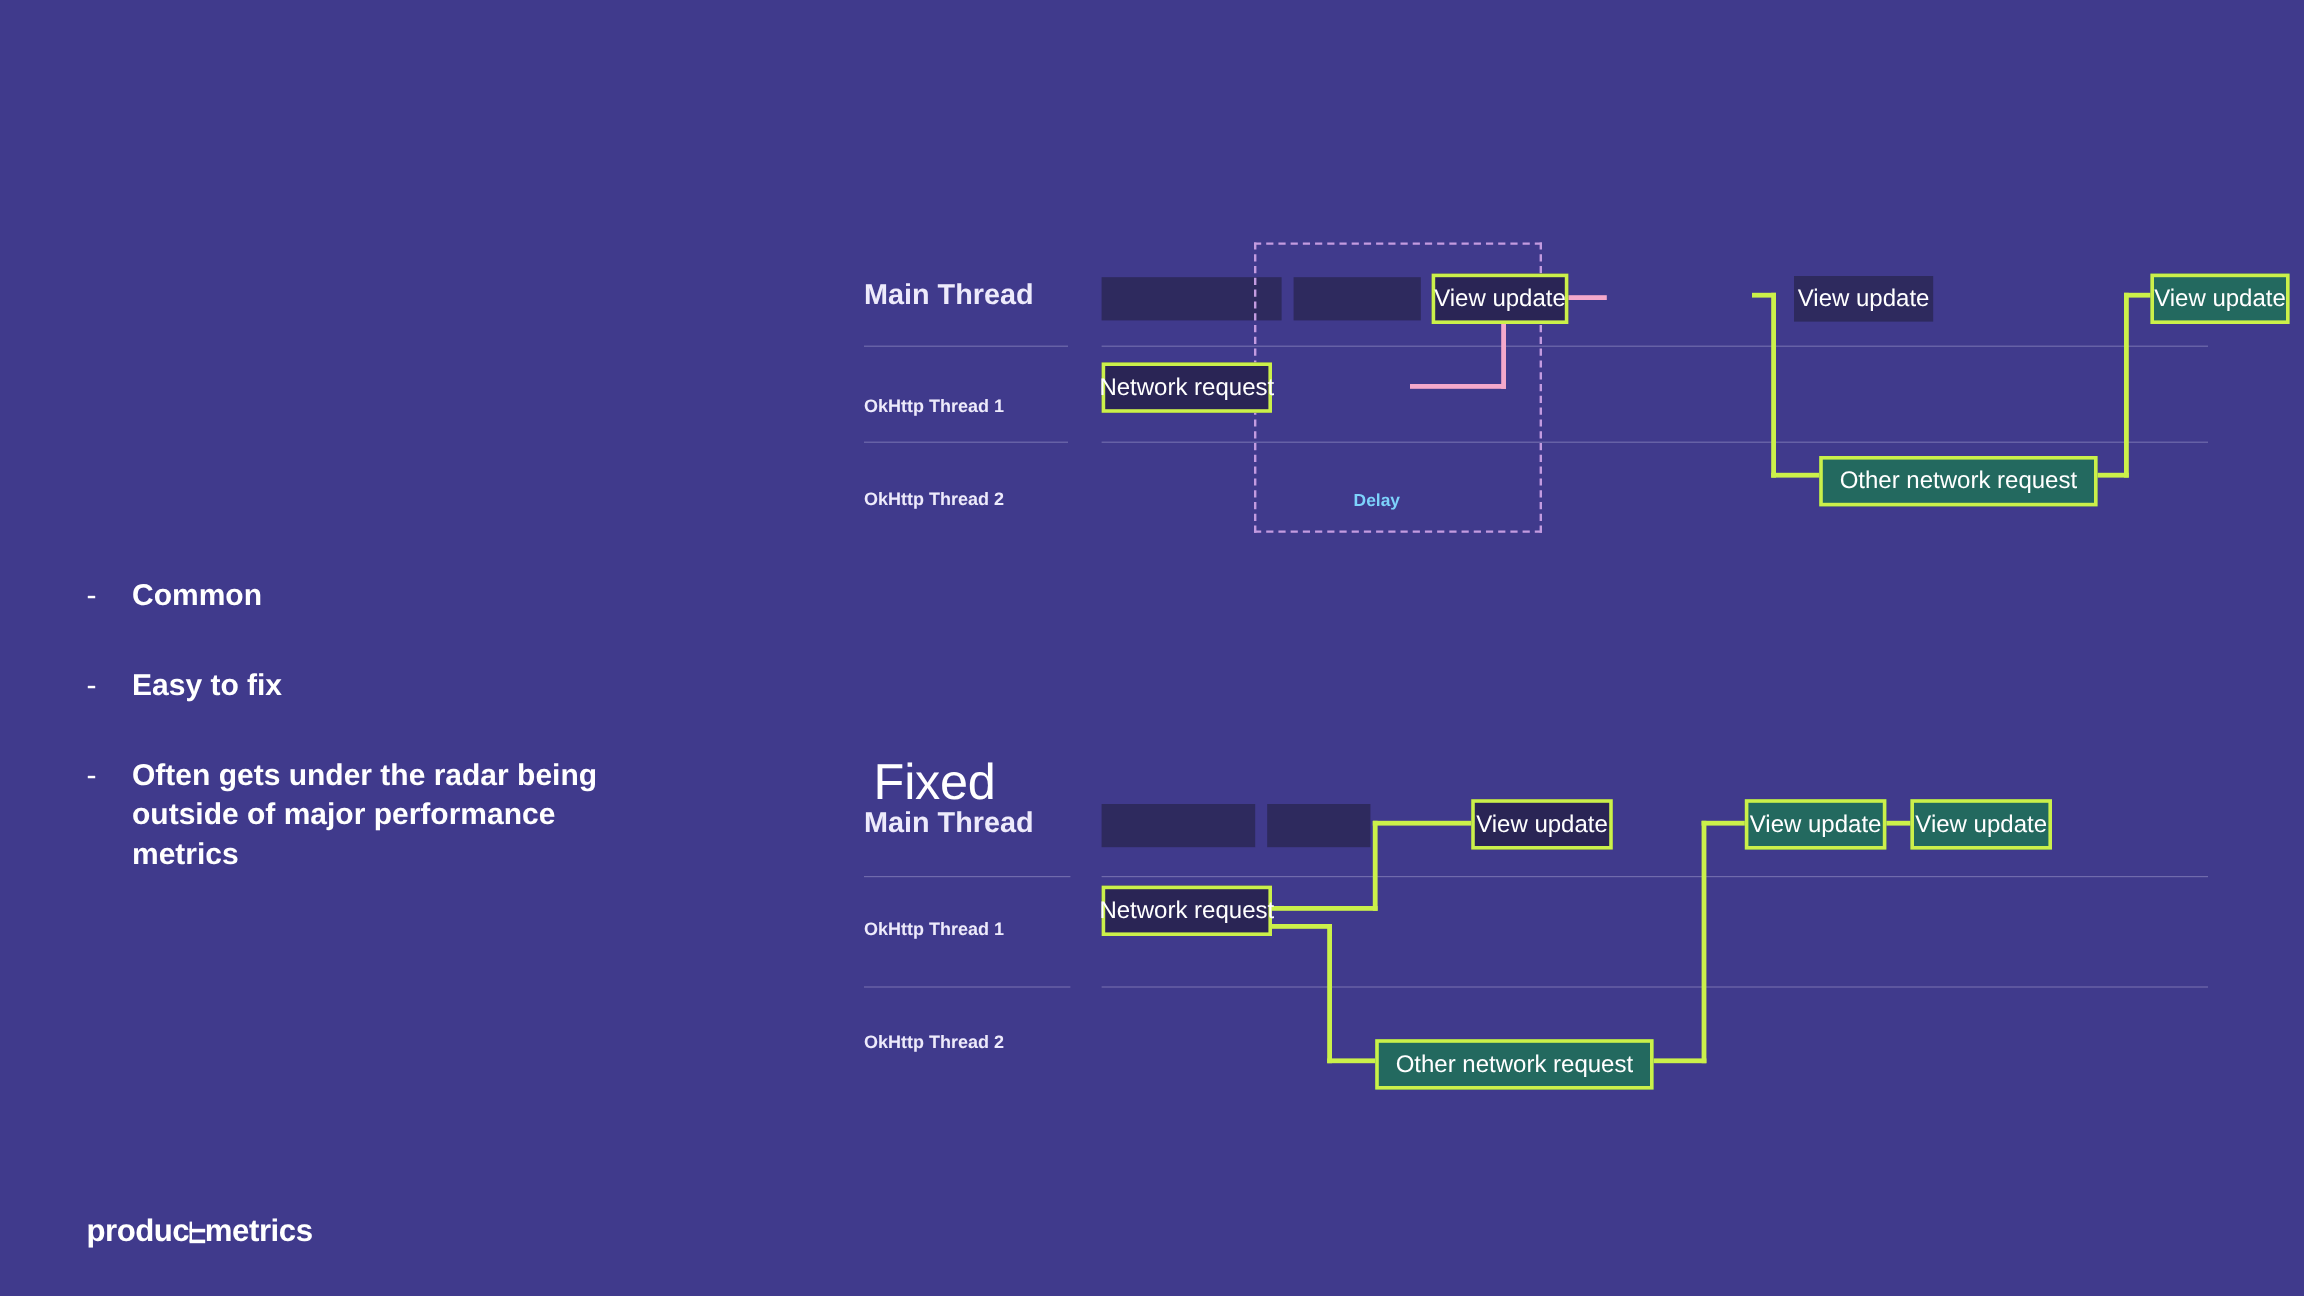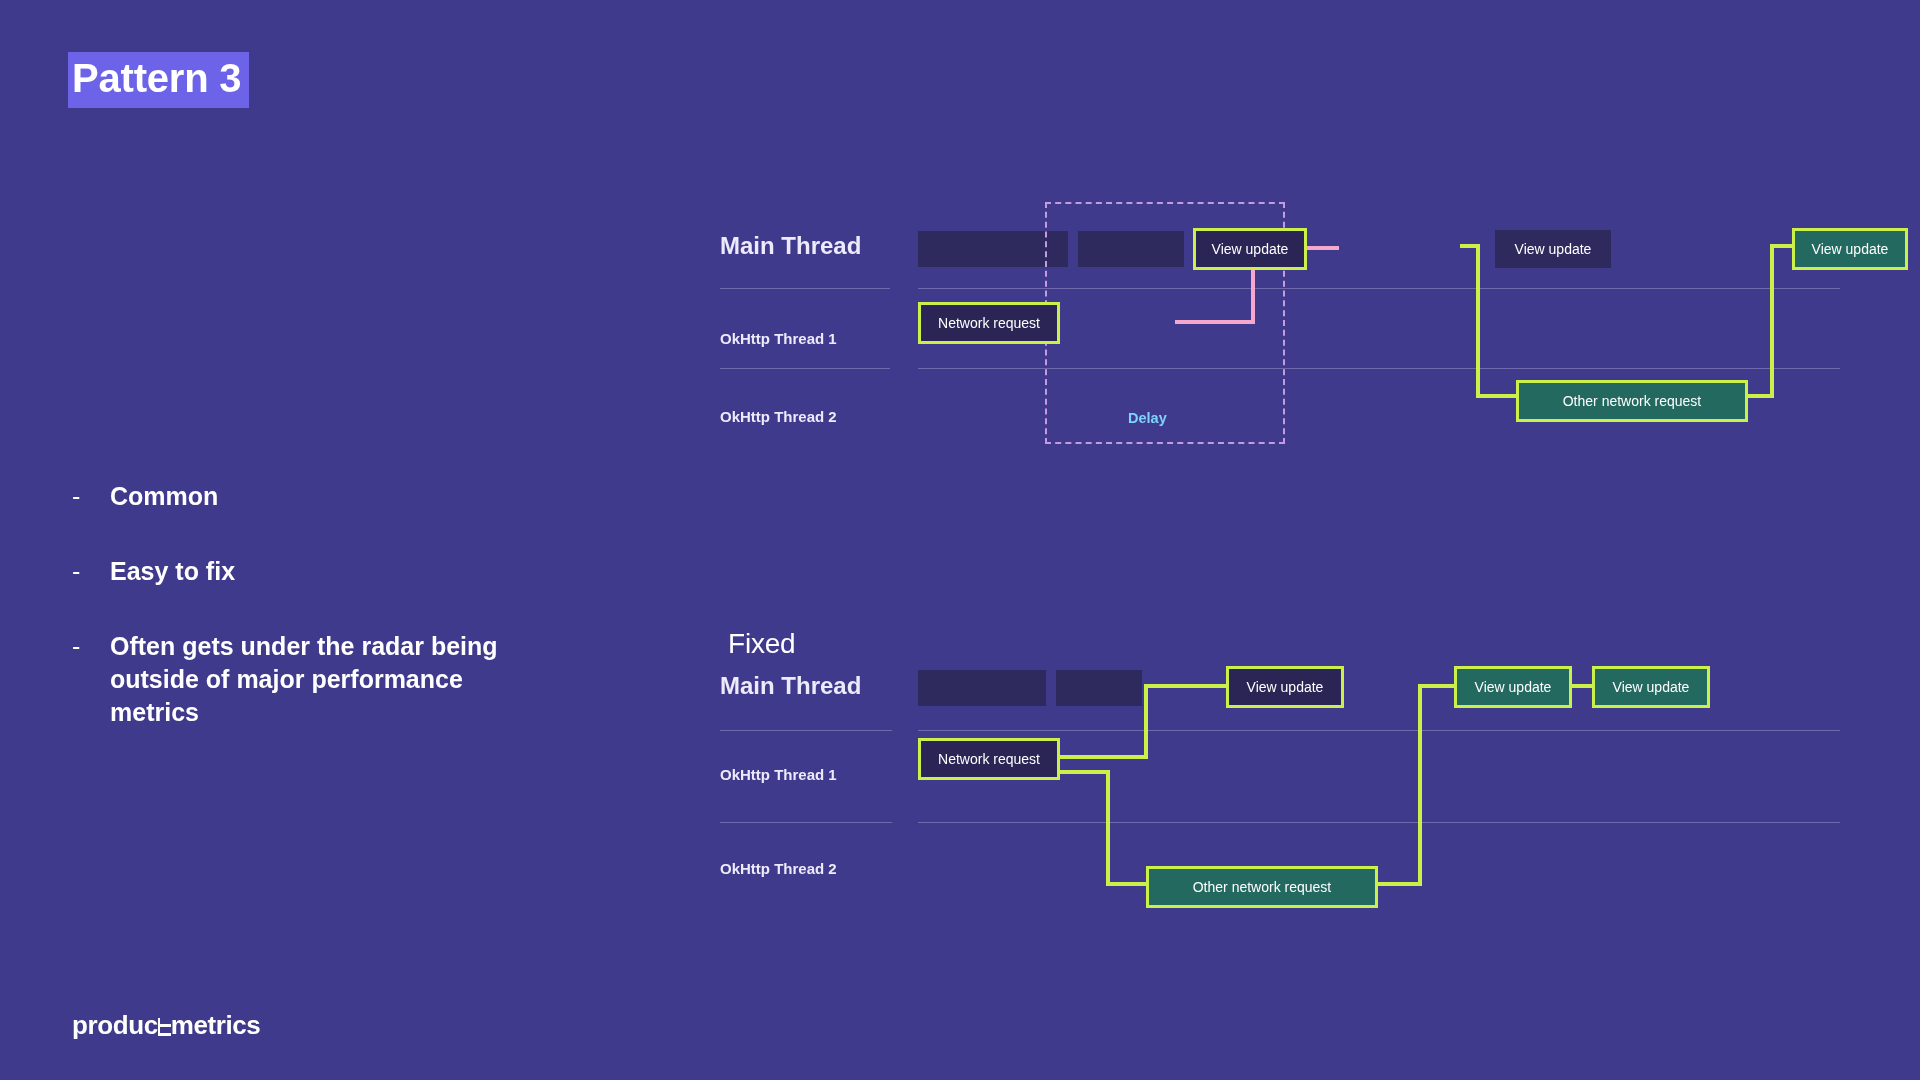--- a/index.html
+++ b/index.html
@@ -58,38 +58,38 @@
   .logo .lig::after{
     content:"";position:absolute;left:0;top:8px;width:13px;height:2.5px;background:#fff;
     box-shadow:0 9px 0 0 #fff;
   }
   
   .diagram{position:absolute;}
   #diagram-top{left:720px;top:240px;width:1120px;height:270px;}
   #diagram-fixed{left:720px;top:680px;width:1120px;height:260px;}
   .fixed-heading{
     position:absolute;left:728px;top:628px;
-    font-size:28px;font-weight:400;color:#ffffff;letter-spacing:-0.2px;
+    font-size:42px;font-weight:400;color:#ffffff;letter-spacing:-0.2px;
   }
   .row-label{
     position:absolute;
     font-size:15px;font-weight:700;color:#EDEAFB;
     white-space:nowrap;
   }
   .row-label.big{font-size:24px;}
   .rowline{
     position:absolute;height:1px;background:rgba(225,220,250,0.30);
   }
   .busy-block{
     position:absolute;background:#2E2A5E;
   }
   .ev{
     position:absolute;
     display:flex;align-items:center;justify-content:center;
-    font-size:14px;font-weight:400;color:#FFFFFF;
+    font-size:20px;font-weight:400;color:#FFFFFF;
     white-space:nowrap;box-sizing:border-box;
   }
   .ev.outlined{border:3px solid #CBF04A;background:#2A2555;}
   .ev.plain{border:none;background:#2E2A5E;}
   .ev.teal{border:3px solid #CBF04A;background:#23695F;}
   .conn{position:absolute;background:#CBF04A;}
   .conn-pink{position:absolute;background:#F4A8CB;}
   .delay-box{
     position:absolute;
     border:2px dashed #C39BE0;
@@ -97,21 +97,20 @@
   }
   .delay-label{
     position:absolute;
     font-size:14.5px;font-weight:600;color:#7dd3fc;white-space:nowrap;
   }
 </style>
 </head>
 <body>
 
 <div class="title-wrap">
-  <div class="pattern-badge">Pattern 3</div>
 </div>
 
 <div class="bullets">
   <div class="bullet">
     <span class="dash">-</span>
     <span class="btext">Common</span>
   </div>
   <div class="bullet">
     <span class="dash">-</span>
     <span class="btext">Easy to fix</span>

